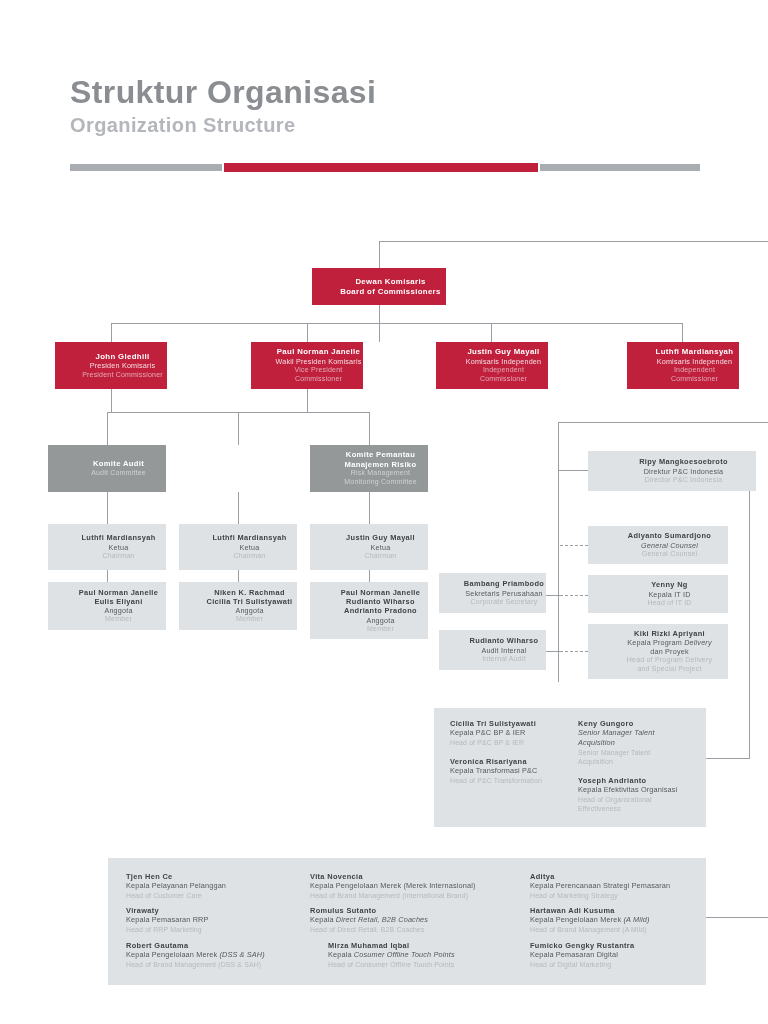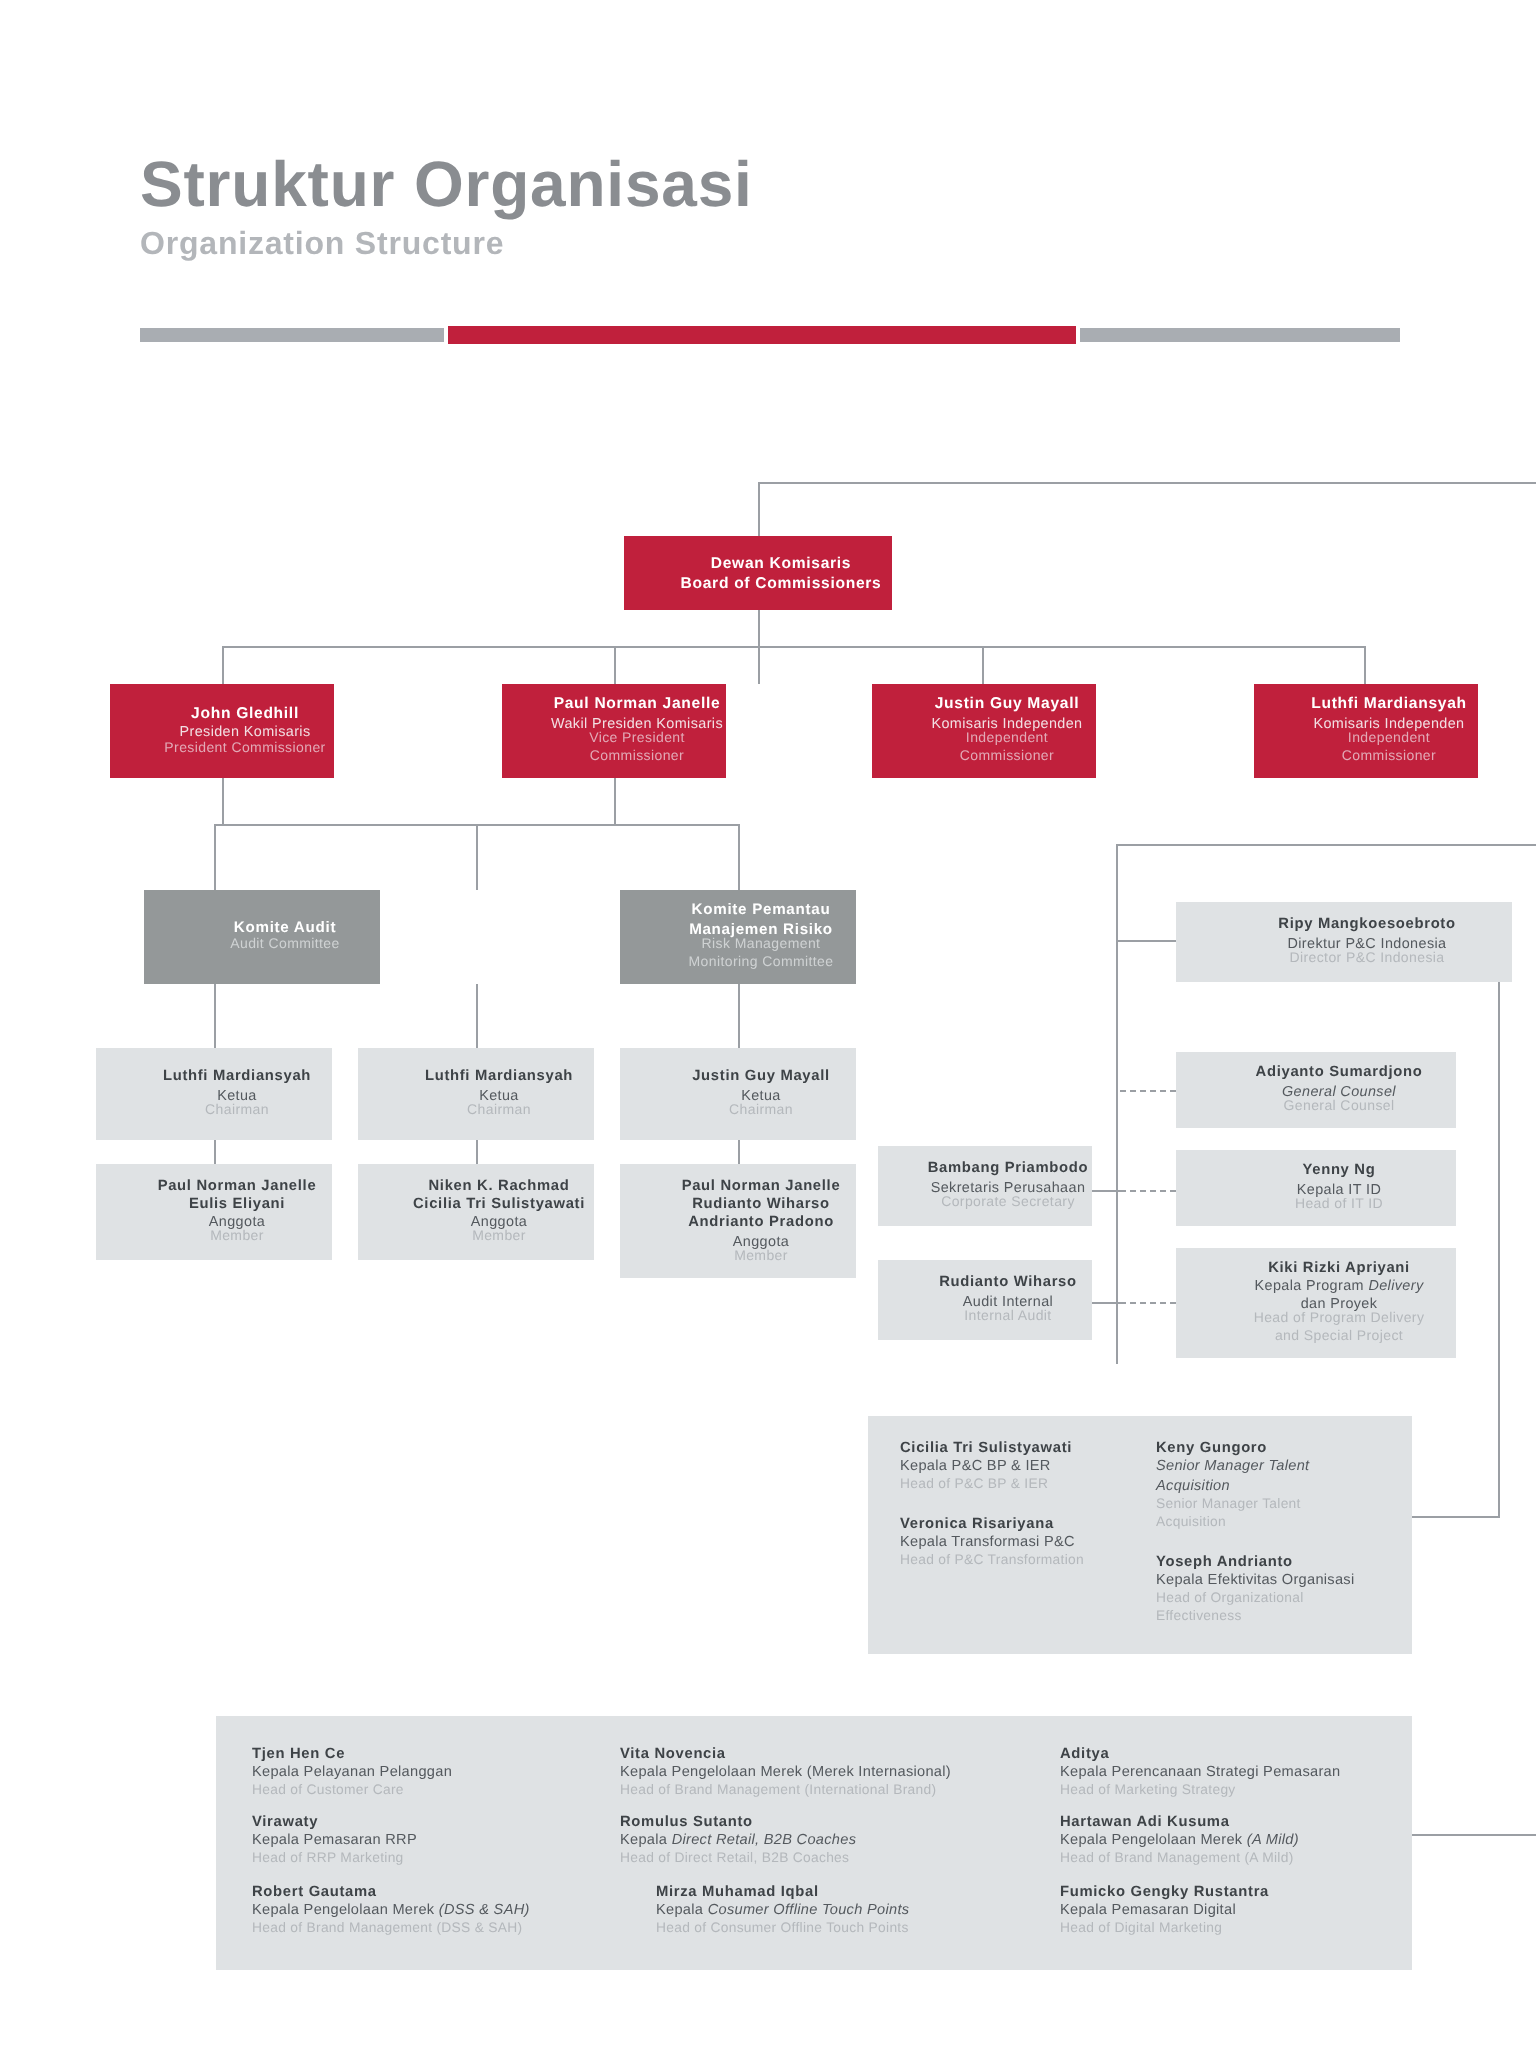--- a/index.html
+++ b/index.html
@@ -28,21 +28,21 @@
     font-size: 32px;
     font-weight: bold;
     color: #8a8d91;
     letter-spacing: 0.4px;
     white-space: nowrap;
   }
   .title-en {
     position: absolute;
     left: 70px;
     top: 114px;
-    font-size: 16px;
+    font-size: 20px;
     font-weight: bold;
     color: #b3b6ba;
     letter-spacing: 0.4px;
     white-space: nowrap;
   }
   .rule-gray {
     position: absolute;
     left: 70px;
     top: 164px;
     width: 152px;
@@ -212,21 +212,21 @@
     <div class="role-en">Independent Commissioner</div>
   </div>
 
   <div class="ln-v" style="left:111px; top:389px; height:23px;"></div>
   <div class="ln-v" style="left:307px; top:389px; height:23px;"></div>
   <div class="ln-h" style="left:107px; top:412px; width:262px;"></div>
   <div class="ln-v" style="left:107px; top:412px; height:33px;"></div>
   <div class="ln-v" style="left:238px; top:412px; height:33px;"></div>
   <div class="ln-v" style="left:369px; top:412px; height:33px;"></div>
 
-  <div class="box gray-dark" style="left:48px; top:445px; width:118px; height:47px;margin-left:24px;">
+  <div class="box gray-dark" style="left:48px; top:445px; width:118px; height:47px;">
     <div class="nm">Komite Audit</div>
     <div class="role-en">Audit Committee</div>
   </div>
 
 
   <div class="box gray-dark" style="left:310px; top:445px; width:118px; height:47px;">
     <div class="nm">Komite Pemantau</div>
     <div class="nm">Manajemen Risiko</div>
     <div class="role-en">Risk Management</div>
     <div class="role-en">Monitoring Committee</div>

